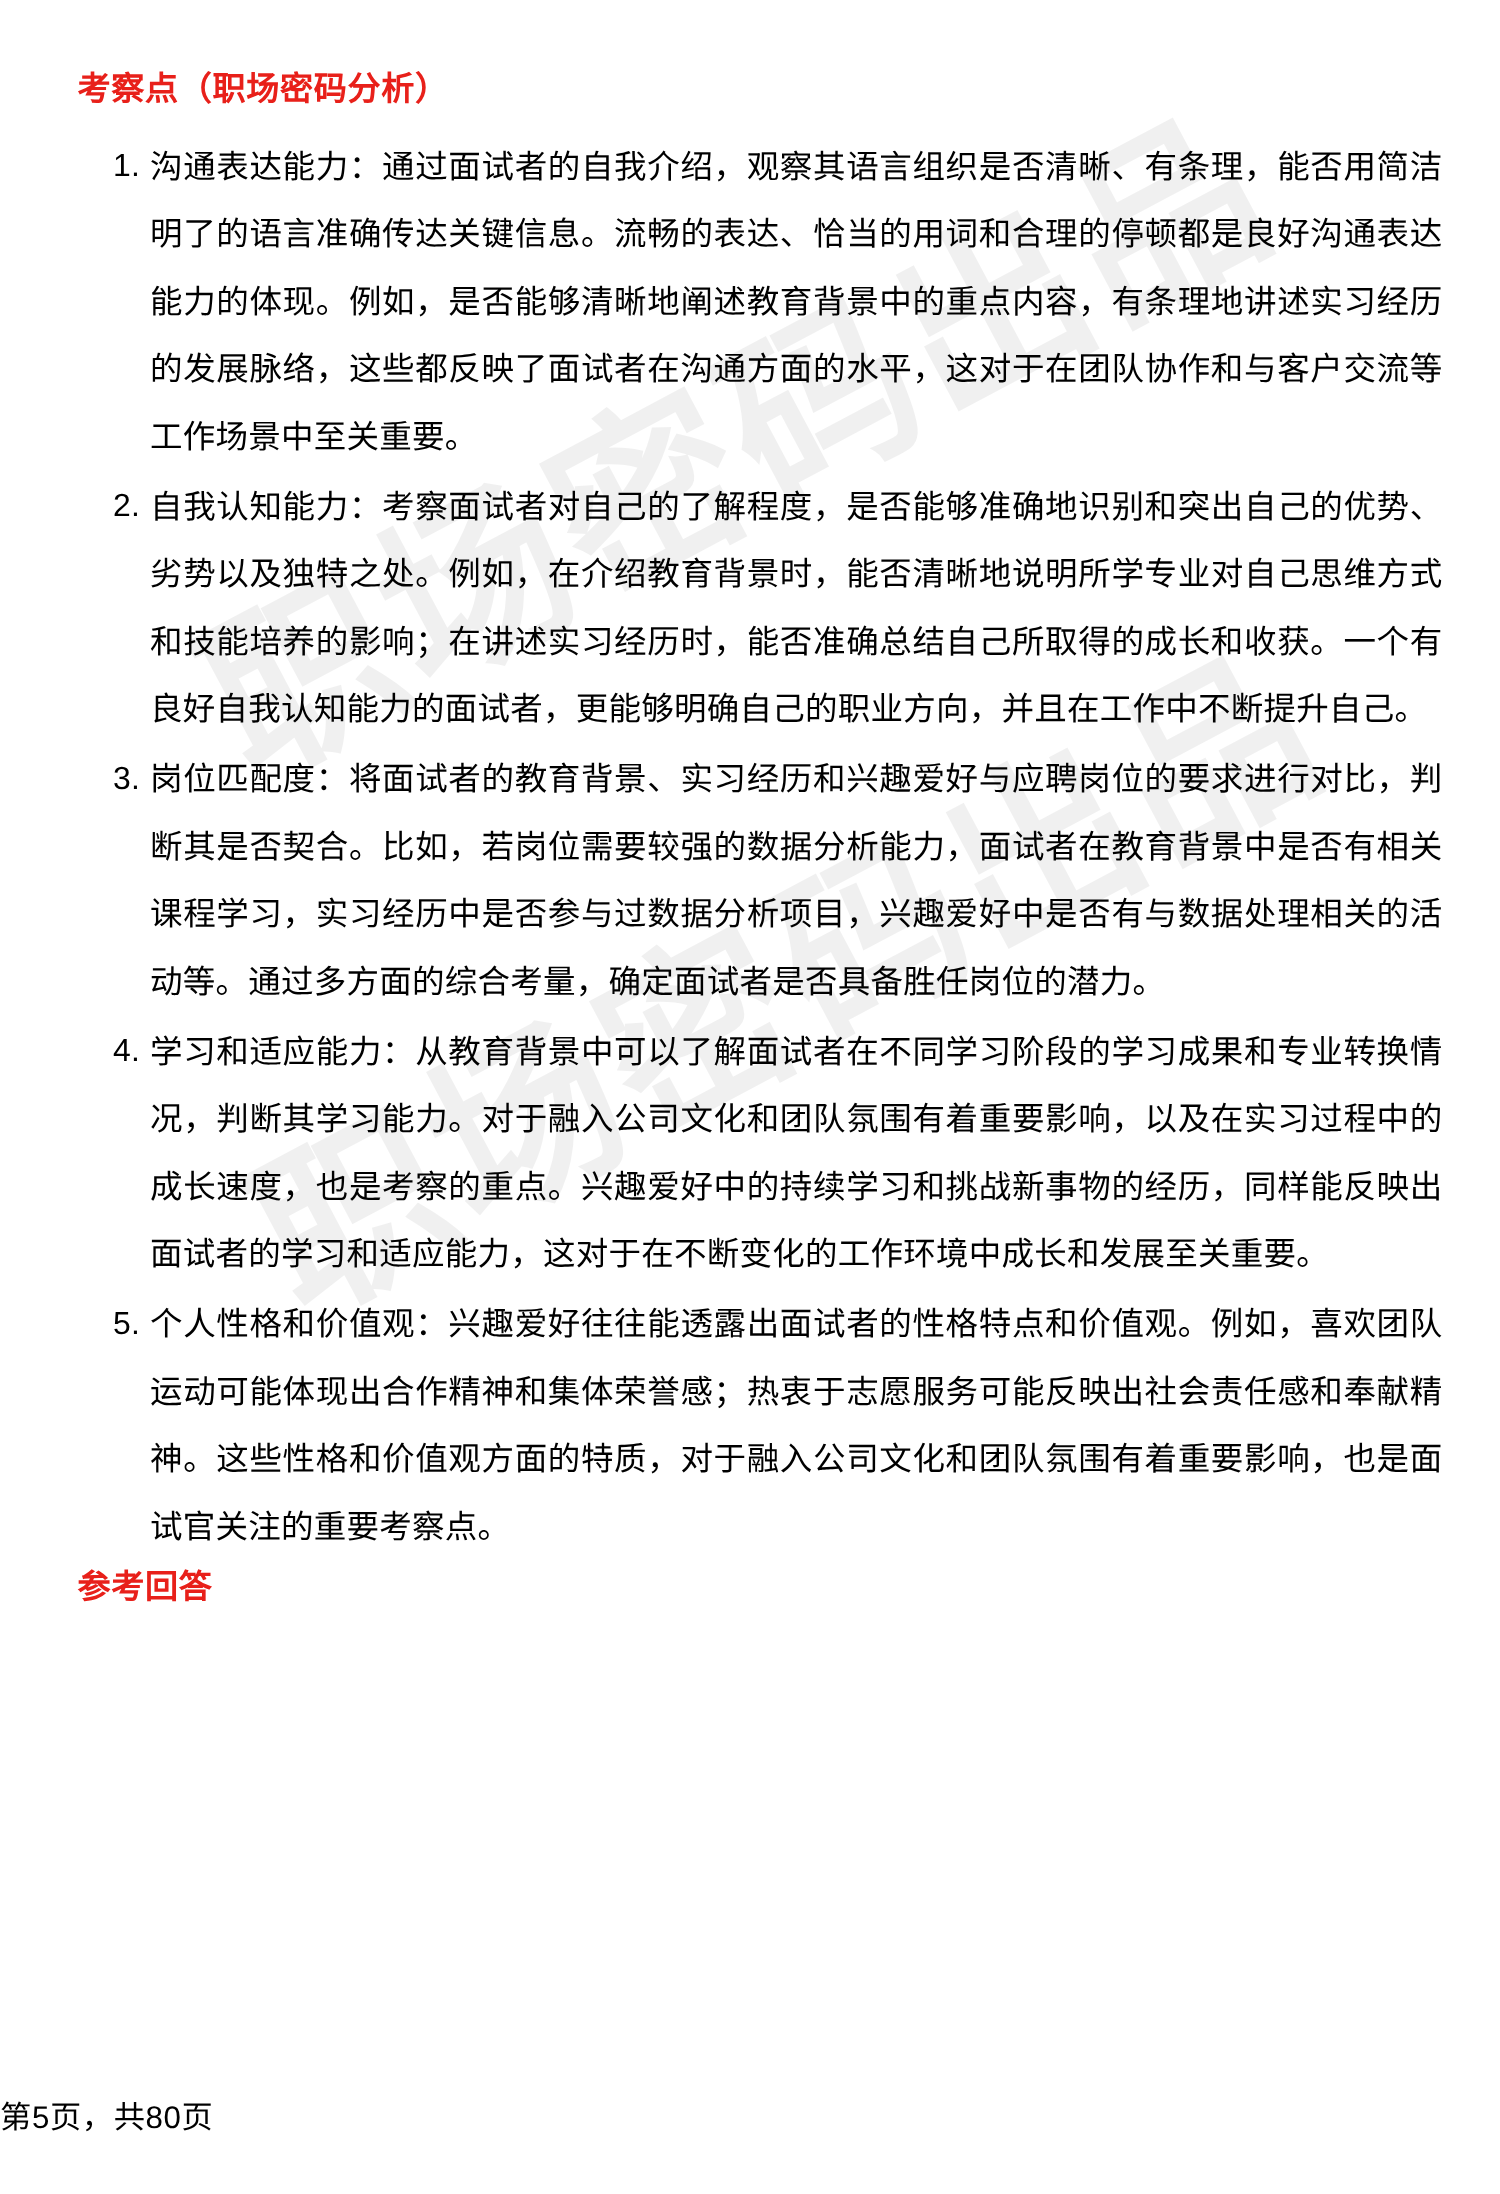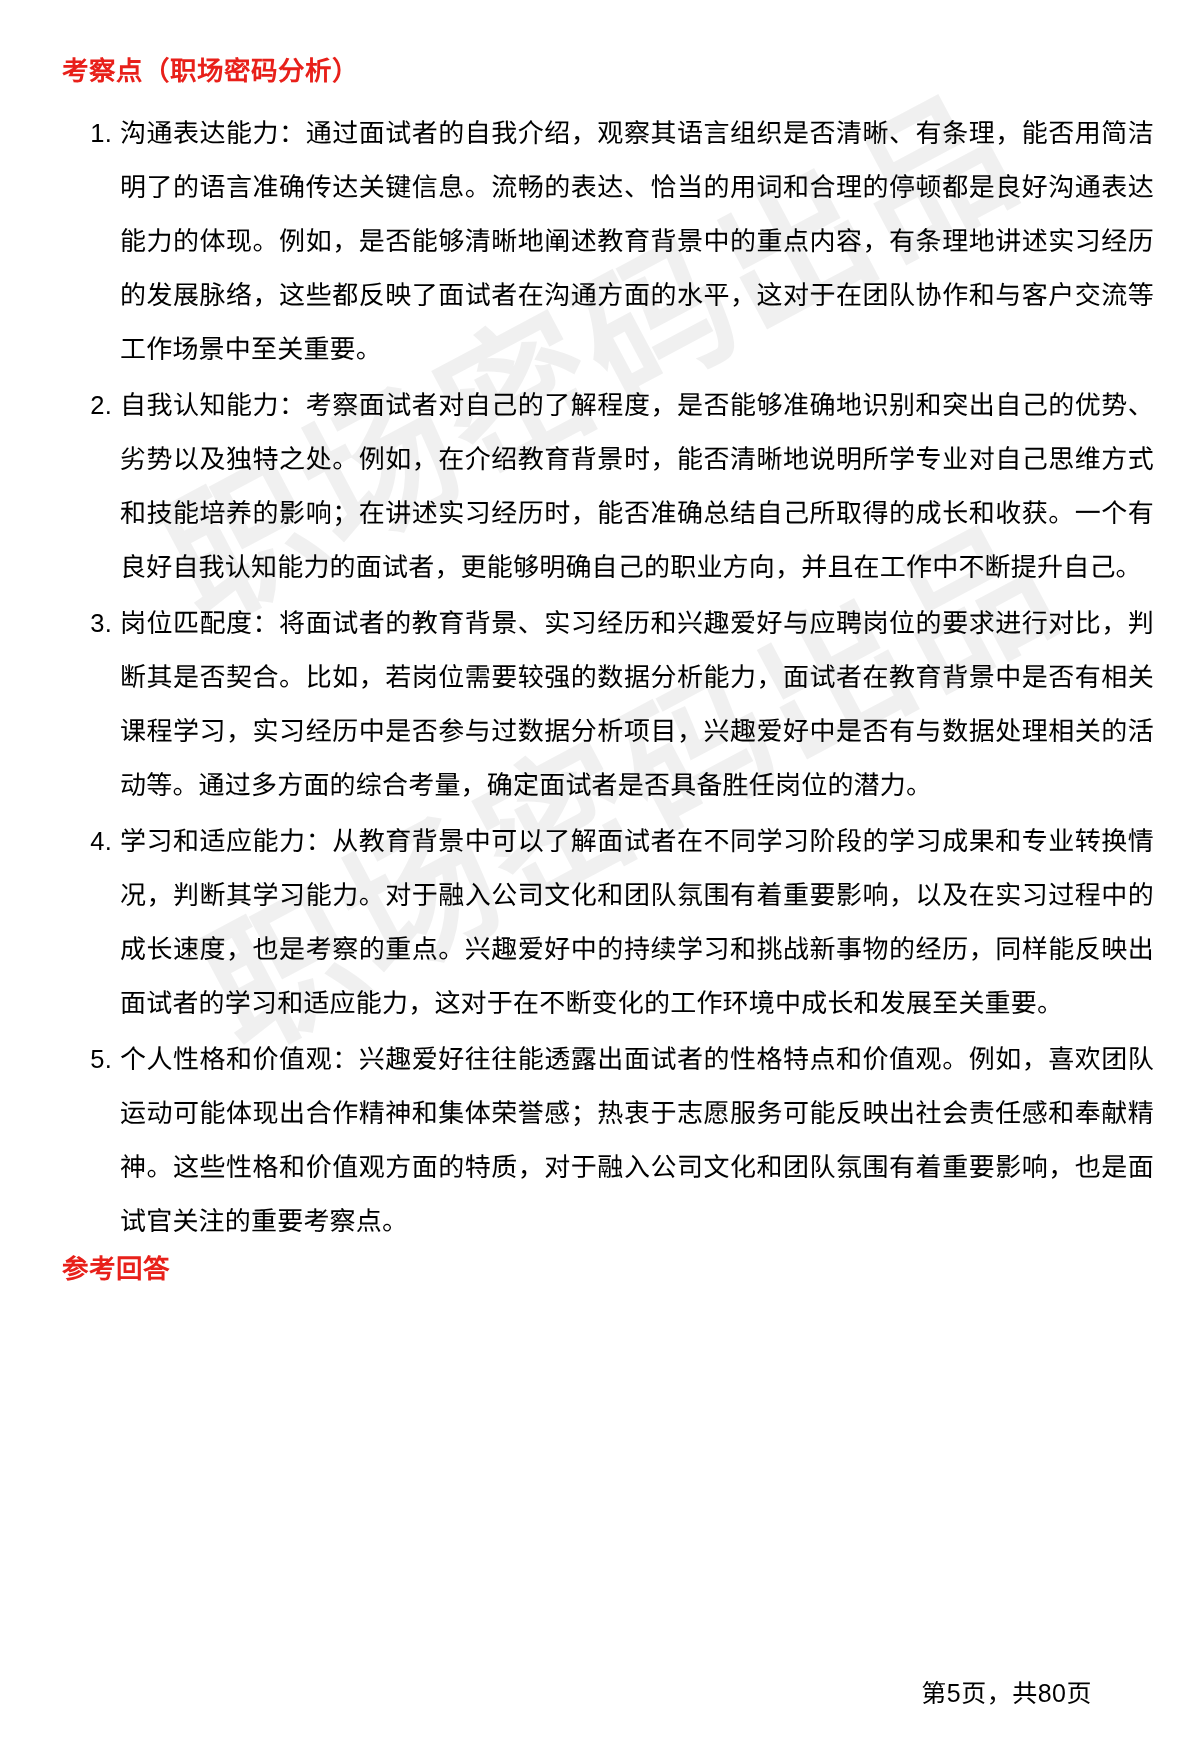--- a/index.html
+++ b/index.html
@@ -107,21 +107,21 @@
   }
   ol.points > li .body {
     display: block;
   }
 
   .footer {
     position: absolute;
     left: 0;
     bottom: 46px;
     width: 1092px;
-    text-align: right;
+    text-align: left;
     font-size: 25px;
     letter-spacing: 0.5px;
     z-index: 2;
   }
 </style>
 </head>
 <body>
 
 <div class="page">
 

